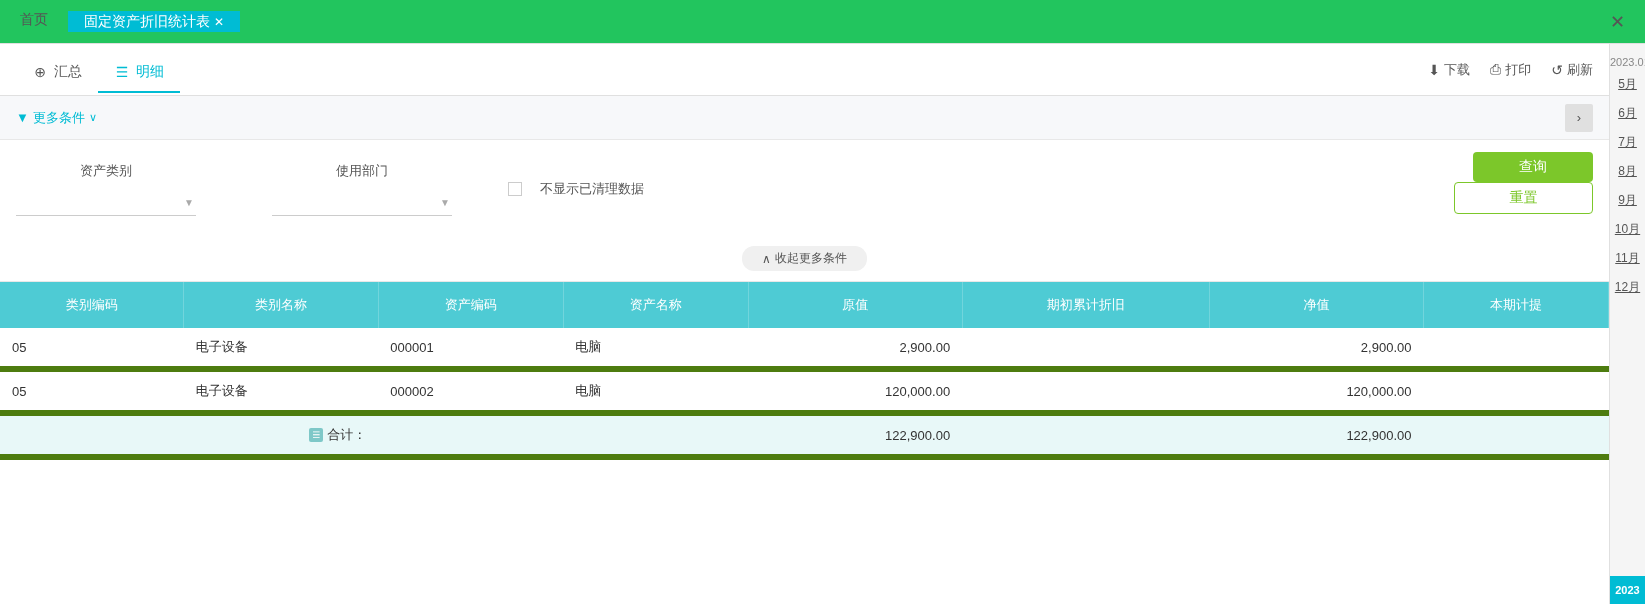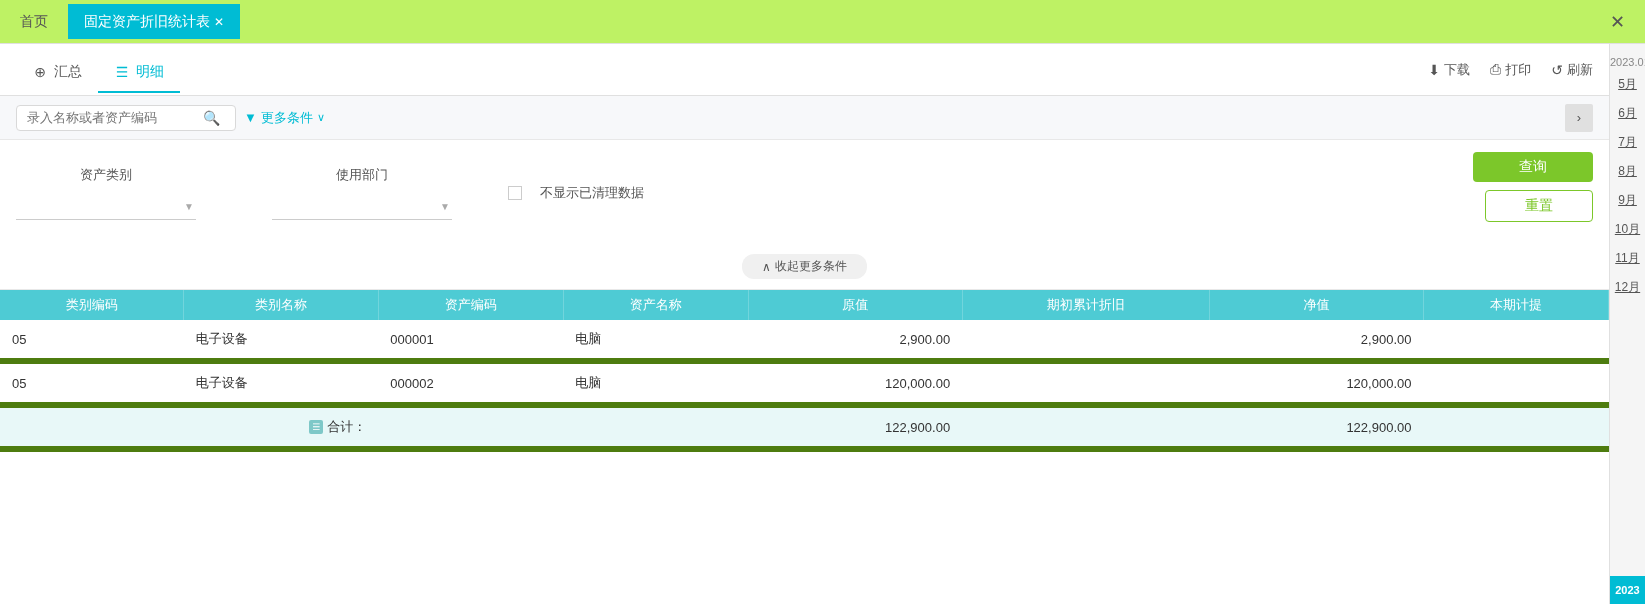--- a/index.html
+++ b/index.html
@@ -10,25 +10,24 @@
       width: 1645px;
       height: 604px;
       overflow: hidden;
       display: flex;
       flex-direction: column;
     }
 
     
     .top-nav {
       display: flex;
-      align-items: center;
-      background: #bef264;
+      background: #22c55e;
       border-bottom: 1px solid #e0e0e0;
       height: 44px;
-      padding: 4px 0;
+      padding: 11px 0;
       flex-shrink: 0;
     }
     .nav-home {
       padding: 0 20px;
       color: #555;
       font-size: 14px;
       cursor: pointer;
     }
     .nav-tab {
       display: flex;
@@ -242,21 +241,21 @@
     .filter-checkbox {
       width: 14px;
       height: 14px;
       border: 1px solid #ccc;
       display: inline-block;
     }
     .filter-actions {
       margin-left: auto;
       display: flex;
       flex-direction: column;
-      gap: 8px;
+      gap: 0;
       align-items: flex-end;
       margin-bottom: 12px;
     }
     .btn-query {
       background: #7cc72a;
       color: #fff;
       border: none;
       border-radius: 4px;
       padding: 6px 32px;
       font-size: 14px;
@@ -264,21 +263,21 @@
       width: 120px;
     }
     .btn-reset {
       background: #fff;
       color: #7cc72a;
       border: 1px solid #7cc72a;
       border-radius: 4px;
       padding: 6px 25px;
       font-size: 14px;
       cursor: pointer;
-      width: 108px;
+      width: 139px;
       margin-left: 35px;
     }
     .collapse-bar {
       display: flex;
       justify-content: center;
       padding: 8px 0 10px;
     }
     .collapse-btn {
       background: #f0f0f0;
       border: none;
@@ -300,21 +299,21 @@
     table {
       width: 100%;
       border-collapse: collapse;
       font-size: 13px;
     }
     thead tr {
       background: #4ecbd4;
       color: #fff;
     }
     thead th {
-      padding: 6px 12px;
+      padding: 14px 12px;
       text-align: center;
       font-weight: normal;
       border-right: 1px solid rgba(255,255,255,0.2);
       white-space: nowrap;
       margin-left: 40px;
     }
     tbody tr {
       background: #fff;
       border-bottom: 6px solid #4d7c0f;
     }
@@ -428,24 +427,20 @@
           <span>打印</span>
         </div>
         <div class="toolbar-btn">
           <span style="font-size:14px;">↺</span>
           <span>刷新</span>
         </div>
       </div>
     </div>
 
     <div class="search-bar">
-      <div class="search-input-wrap">
-        <input class="search-input" type="text" placeholder="录入名称或者资产编码" style="">
-        <span class="search-icon">🔍</span>
-      </div>
       <div class="more-conditions">
         <span class="filter-icon">▼</span>
         <span>更多条件</span>
         <span style="font-size:11px;">∨</span>
       </div>
       <div class="search-right-arrow">
         <span>›</span>
       </div>
     </div>
 

